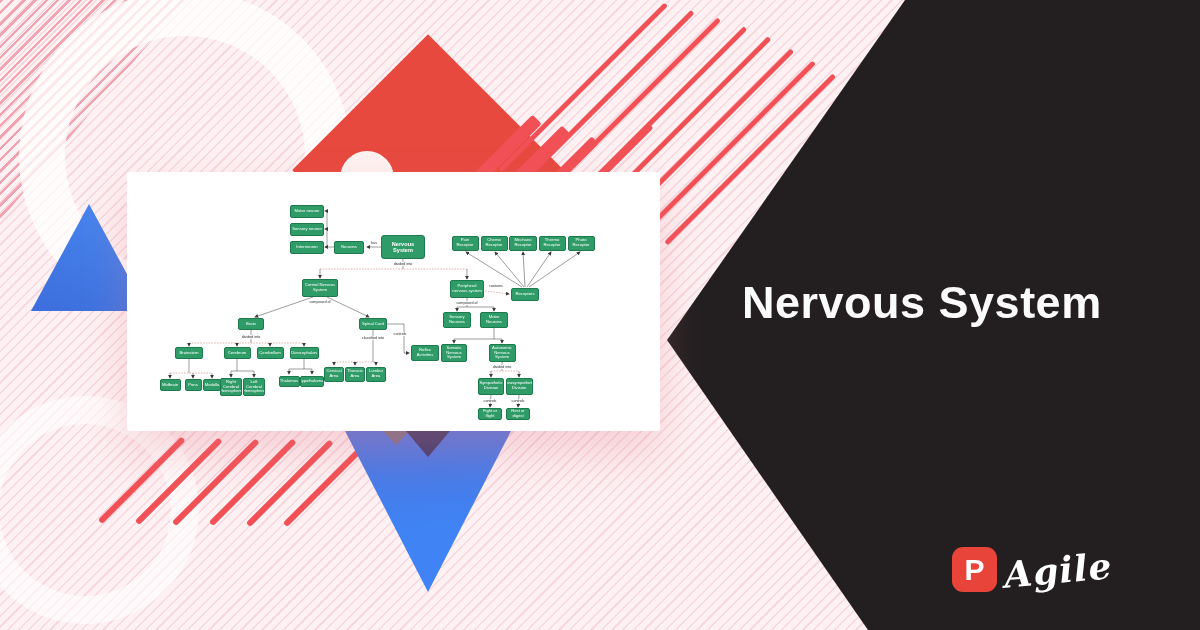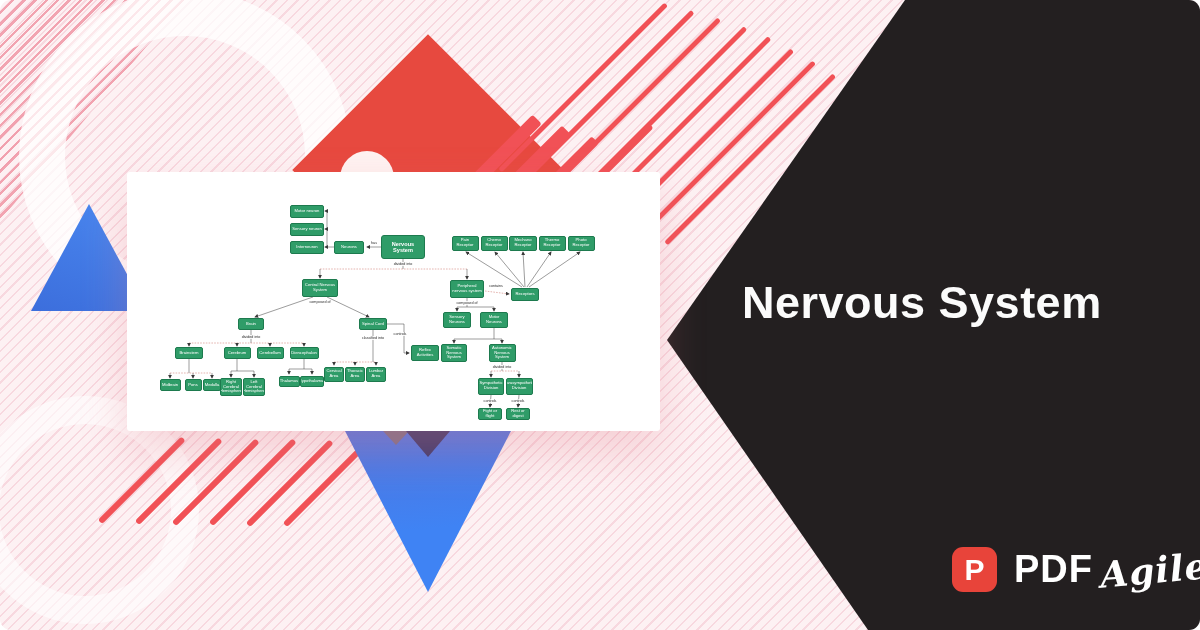--- a/index.html
+++ b/index.html
@@ -1,18 +1,18 @@
 <!DOCTYPE html>
 <html><head>
 <meta charset="utf-8">
 <style>
   html,body{margin:0;padding:0;}
   .stage{position:relative;width:1200px;height:630px;overflow:hidden;
          font-family:"Liberation Sans",sans-serif;
-         background:#fdf1f3;border-radius:11px;}
+         background:#fdf1f3;}
   
   .bg-stripes{position:absolute;inset:0;z-index:0;
     background:repeating-linear-gradient(135deg, rgba(243,196,207,0.55) 0 1.6px, rgba(255,255,255,0) 1.6px 7.5px);}
   
   .corner-stripes{position:absolute;left:0;top:0;width:265px;height:245px;z-index:1;
     background:repeating-linear-gradient(135deg, rgba(240,150,165,0.85) 0 2.4px, rgba(255,255,255,0) 2.4px 8px);
     clip-path:polygon(0 0, 70% 0, 0 90%);}
   .ring{position:absolute;border-radius:50%;z-index:1;}
   .ring1{left:19px;top:-10px;width:240px;height:240px;border:46px solid rgba(255,255,255,0.75);}
   .ring2{left:-29px;top:396px;width:172px;height:172px;border:28px solid rgba(255,255,255,0.6);}
@@ -211,16 +211,15 @@
   </div>
 
   <div class="title">
     <div>Nervous System</div>
   </div>
 
   <div class="logo">
     <div class="logo-badge">
       <span>P</span>
     </div>
-    <span class="logo-pdf">PDF</span>
     <span class="logo-agile">Agile</span>
   </div>
 </div>
 
 </body></html>

